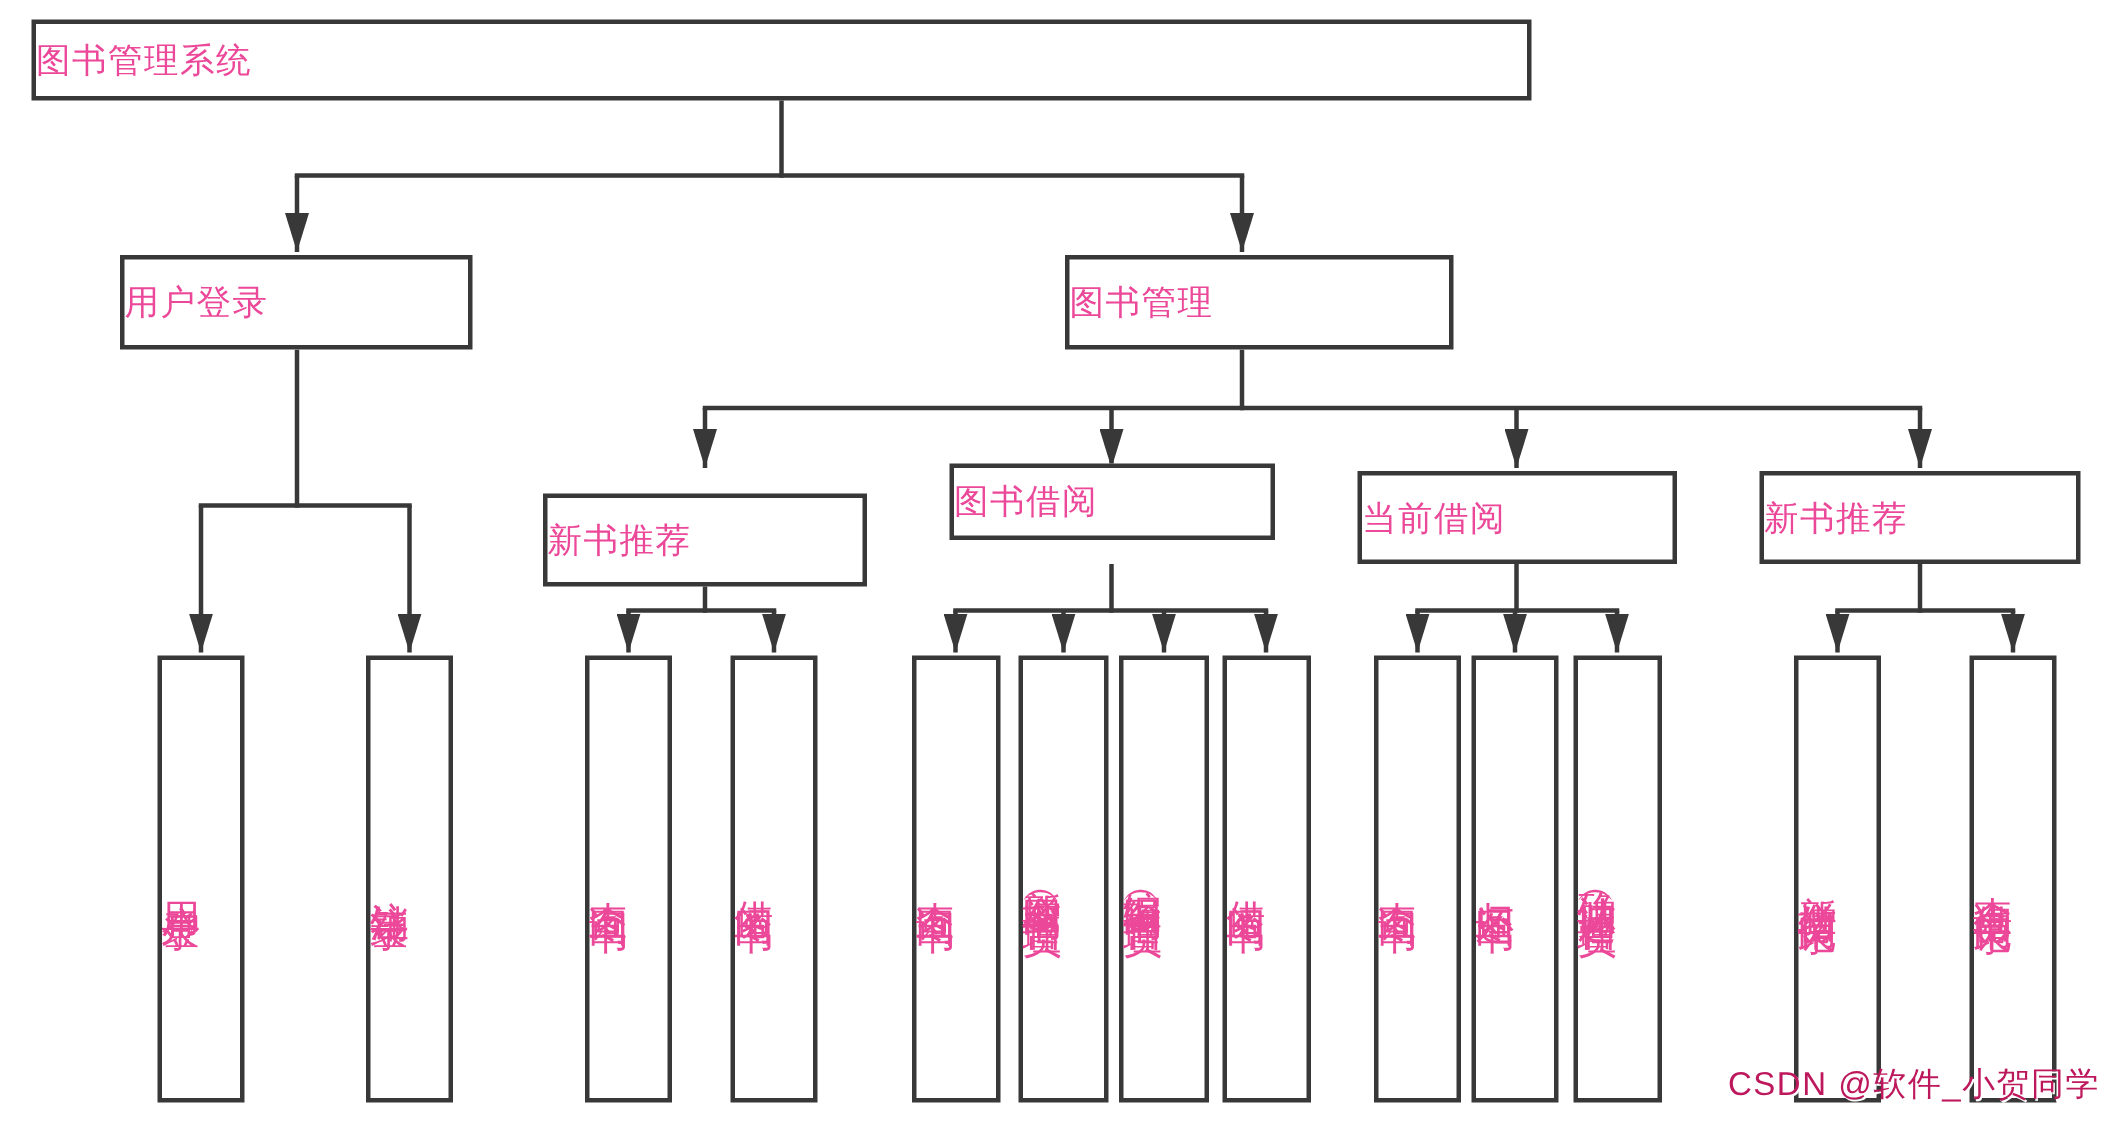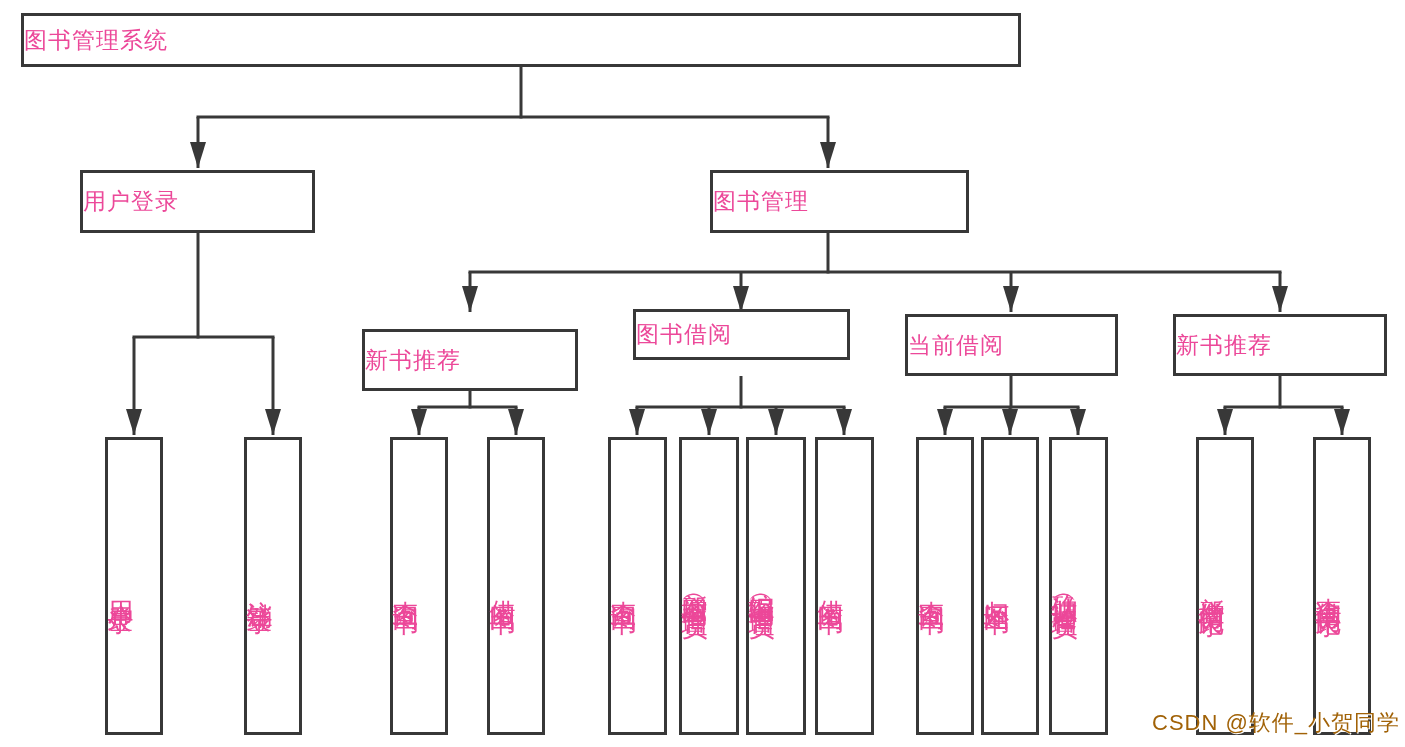--- a/index.html
+++ b/index.html
@@ -36,21 +36,21 @@
     writing-mode: vertical-rl;
     text-orientation: mixed;
     letter-spacing: 3px;
     line-height: 1;
   }
   #watermark {
     position: absolute;
     left: 1152px;
     top: 708px;
     font-size: 22px;
-    color: #a16207;
+    color: #be185d;
     letter-spacing: 1px;
     white-space: nowrap;
     text-shadow: 1px 1px 0 #ffffff;
     z-index: 5;
   }
 </style>
 </head>
 <body>
 
 <div id="canvas">

